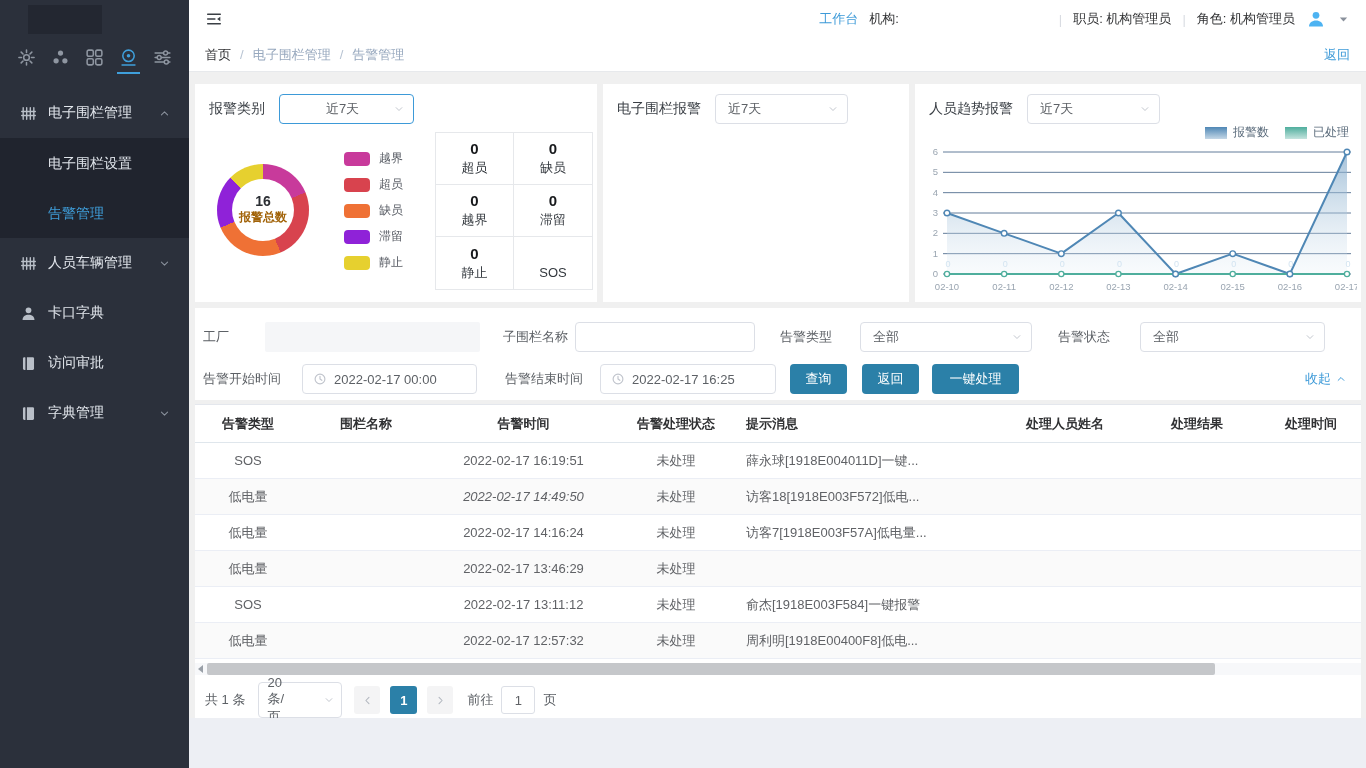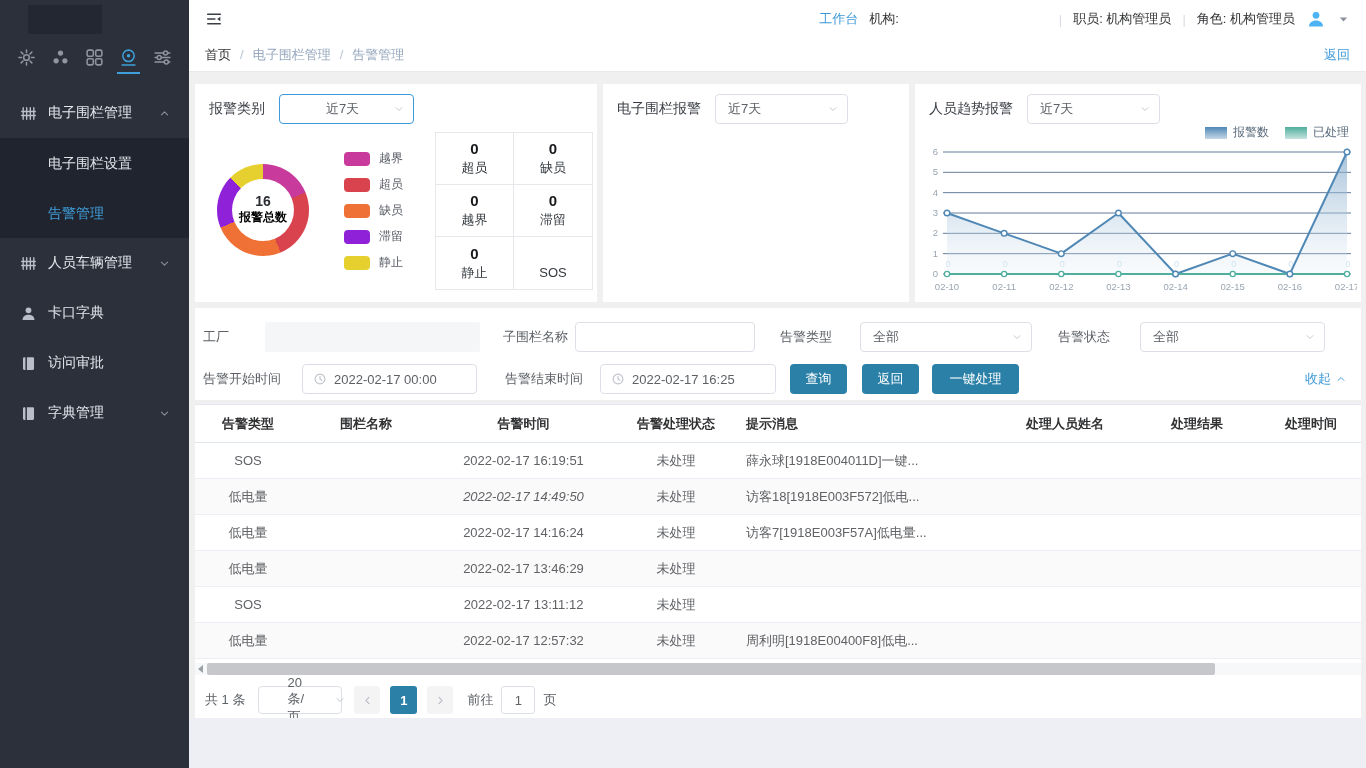--- a/index.html
+++ b/index.html
@@ -48,21 +48,21 @@
   .panel-title { font-size:14px; color:#3a3f45; }
   .select { height:30px; border:1px solid #dcdfe6; border-radius:4px; display:flex; align-items:center; padding:0 8px 0 12px; font-size:13px; color:#5d6166; background:#fff; cursor:pointer; }
   .select .val { flex:1; }
   .sel-arrow { color:#c0c4cc; display:flex; }
   .p1 .select { width:135px; border-color:#3d9ad8; }
   .p2 .select, .p3 .select { width:133px; }
 
   .donut { position:absolute; left:22px; top:80px; width:92px; height:92px; border-radius:50%; }
   .donut-hole { position:absolute; left:15px; top:15px; width:62px; height:62px; background:#fff; border-radius:50%; display:flex; flex-direction:column; align-items:center; justify-content:center; }
   .donut-val { font-size:14px; font-weight:bold; color:#2b2e33; line-height:15px; }
-  .donut-lab { font-size:12px; font-weight:bold; color:#000000; }
+  .donut-lab { font-size:12px; font-weight:bold; color:#a16207; }
   .pie-legend { position:absolute; left:149px; top:66px; display:flex; flex-direction:column; gap:9px; }
   .pl-item { display:flex; align-items:center; gap:9px; font-size:12px; color:#5a5e66; }
   .pl-swatch { width:26px; height:14px; border-radius:4px; }
 
   .stats { position:absolute; left:240px; top:48px; width:158px; border:1px solid #e6e8eb; display:grid; grid-template-columns:1fr 1fr; background:#fff; }
   .stat-cell { height:52px; display:flex; flex-direction:column; align-items:center; justify-content:center; gap:2px; border-bottom:1px solid #e6e8eb; }
   .stat-cell:nth-child(odd) { border-right:1px solid #e6e8eb; }
   .stat-cell:nth-child(5), .stat-cell:nth-child(6) { border-bottom:none; }
   .stat-val { font-size:15px; font-weight:bold; color:#17191c; height:17px; }
   .stat-lab { font-size:13px; color:#33383e; }
@@ -89,21 +89,21 @@
   .trow { display:flex; height:36px; align-items:center; border-bottom:1px solid #ebeef5; font-size:13px; color:#606266; background:#fff; }
   .trow.even { background:#fafafa; }
   .tcell { flex-shrink:0; text-align:center; padding:0 4px; white-space:nowrap; overflow:hidden; }
   .tcell.l { text-align:left; padding-left:10px; }
 
   .hscroll { position:absolute; left:0; top:258px; width:1166px; height:12px; background:#f7f8fa; display:flex; align-items:center; }
   .hs-arrow { width:0; height:0; border-top:4px solid transparent; border-bottom:4px solid transparent; border-right:5px solid #9aa0a8; margin:0 4px 0 3px; cursor:pointer; }
   .hs-thumb { height:12px; width:1008px; background:#c5c7ca; border-radius:2px; cursor:grab; }
 
   .pager { position:absolute; left:10px; top:280px; height:30px; display:flex; align-items:center; font-size:13px; color:#5d6166; }
-  .pager .select { width:84px; height:28px; margin-left:13px; padding:0 6px 0 28px;gap:30px; }
+  .pager .select { width:84px; height:36px; margin-left:13px; padding:0 6px 0 8px;gap:30px; }
   .pg-btn { width:26px; height:28px; background:#f4f4f5; border-radius:3px; display:flex; align-items:center; justify-content:center; color:#b2b7bf; margin-left:12px; cursor:pointer; }
   .pg-cur { width:27px; height:28px; background:#2b80a8; color:#fff; border-radius:3px; display:flex; align-items:center; justify-content:center; font-weight:bold; margin-left:10px; cursor:pointer; }
   .pg-next { margin-left:10px; }
   .goto-label { margin-left:14px; }
   .goto-input { width:34px; height:28px; border:1px solid #dcdfe6; border-radius:3px; text-align:center; font-size:13px; color:#606266; margin:0 8px; outline:none; }
 
   .bottom-strip { position:absolute; left:0; top:646px; width:1177px; height:50px; background:#edeff4; }
 </style>
 </head>
 <body>
@@ -543,20 +543,21 @@
           <div class="tcell " style="width: 120px;">未处理</div>
           <div class="tcell " style="width: 134px;"></div>
           <div class="tcell " style="width: 130px;"></div>
           <div class="tcell " style="width: 98px;"></div>
         </div>
         <div class="trow">
           <div class="tcell " style="width: 106px;">SOS</div>
           <div class="tcell " style="width: 130px;"></div>
           <div class="tcell " style="width: 185px;">2022-02-17 13:11:12</div>
           <div class="tcell " style="width: 120px;">未处理</div>
+          <div class="tcell l" style="width: 262px;">俞杰[1918E003F584]一键报警</div>
           <div class="tcell " style="width: 134px;"></div>
           <div class="tcell " style="width: 130px;"></div>
           <div class="tcell " style="width: 98px;"></div>
         </div>
         <div class="trow even">
           <div class="tcell " style="width: 106px;">低电量</div>
           <div class="tcell " style="width: 130px;"></div>
           <div class="tcell " style="width: 185px;">2022-02-17 12:57:32</div>
           <div class="tcell " style="width: 120px;">未处理</div>
           <div class="tcell l" style="width: 262px;">周利明[1918E00400F8]低电...</div>

